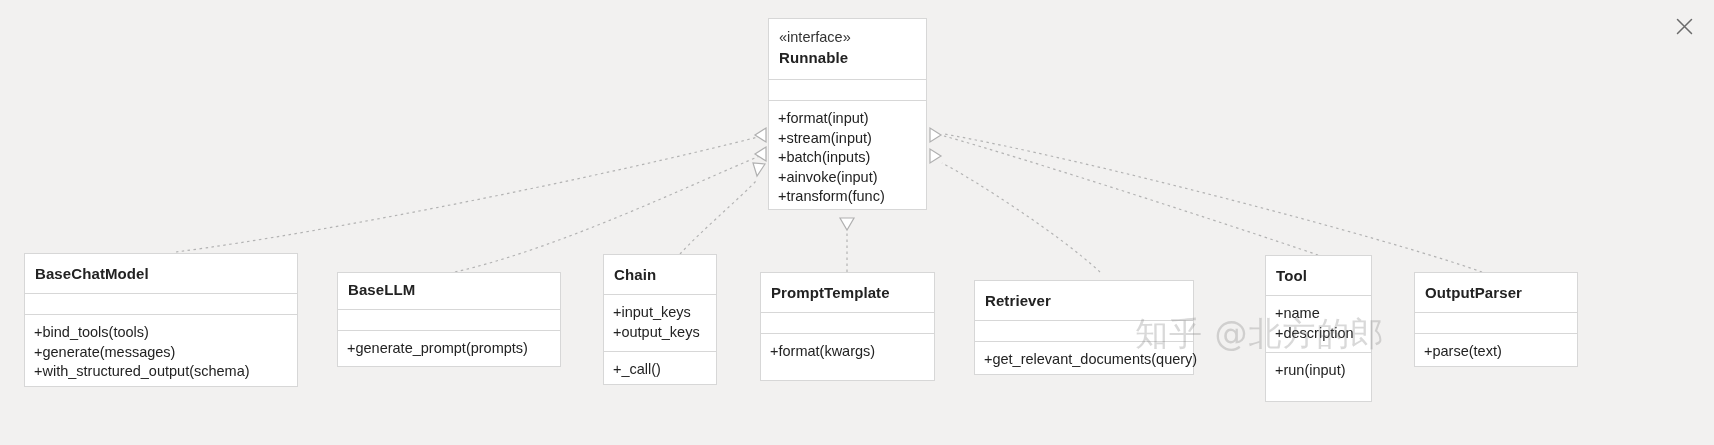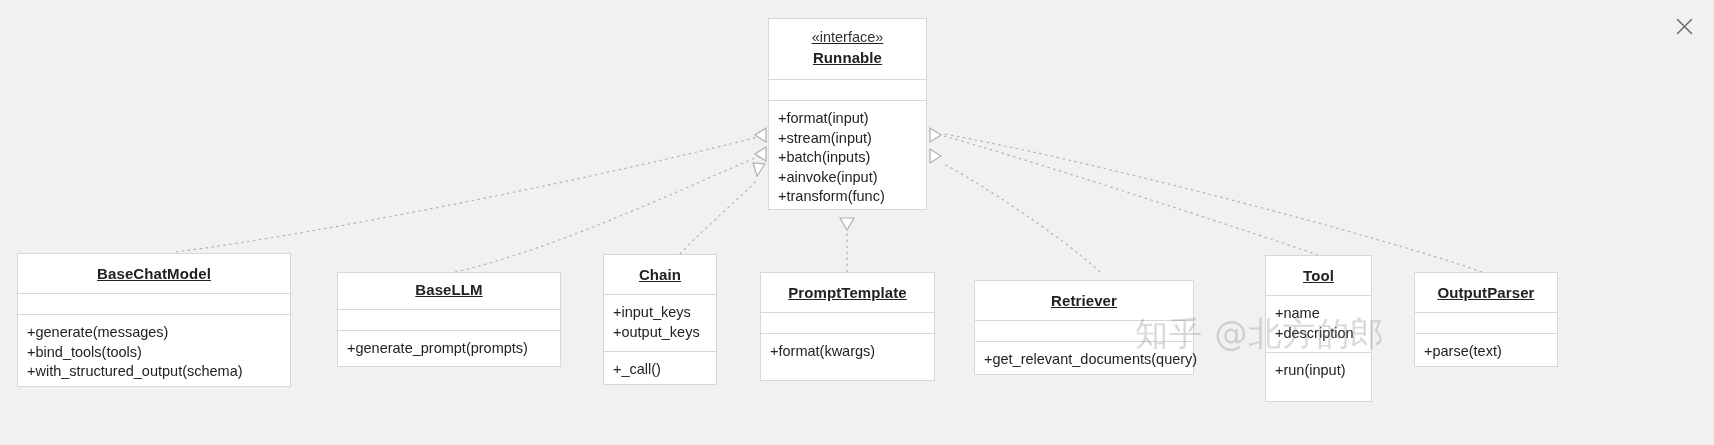--- a/index.html
+++ b/index.html
@@ -30,24 +30,22 @@
     pointer-events: none;
   }
   .uml-class {
     position: absolute;
     background: #ffffff;
     border: 1px solid #d7d7d7;
     box-sizing: border-box;
     color: #222222;
   }
   .uml-header {
-    text-align: center;
     padding: 9px 10px 11px 10px;
     box-sizing: border-box;
-    text-decoration: underline;
   }
   .uml-stereotype {
     font-size: 14.5px;
     color: #333333;
     line-height: 19px;
     display: block;
   }
   .uml-name {
     font-size: 15px;
     font-weight: bold;
@@ -143,30 +141,30 @@
     <div class="uml-sep"></div>
     <div class="uml-compartment">
       <div class="uml-member">+format(input)</div>
       <div class="uml-member">+stream(input)</div>
       <div class="uml-member">+batch(inputs)</div>
       <div class="uml-member">+ainvoke(input)</div>
       <div class="uml-member">+transform(func)</div>
     </div>
   </div>
 
-  <div class="uml-class" style="left:17px; top:253px; width:274px; height:134px;">
+  <div class="uml-class" style="left:24px; top:253px; width:274px; height:134px;">
     <div class="uml-header" style="padding-top:9px;padding-bottom:9px;">
       <span class="uml-name">BaseChatModel</span>
     </div>
     <div class="uml-sep"></div>
     <div class="uml-compartment empty"></div>
     <div class="uml-sep"></div>
     <div class="uml-compartment">
+      <div class="uml-member">+bind_tools(tools)</div>
       <div class="uml-member">+generate(messages)</div>
-      <div class="uml-member">+bind_tools(tools)</div>
       <div class="uml-member">+with_structured_output(schema)</div>
     </div>
   </div>
 
   <div class="uml-class" style="left:337px; top:272px; width:224px; height:95px;">
     <div class="uml-header" style="padding-top:6px;padding-bottom:9px;">
       <span class="uml-name">BaseLLM</span>
     </div>
     <div class="uml-sep"></div>
     <div class="uml-compartment empty"></div>
@@ -223,21 +221,21 @@
     <div class="uml-compartment">
       <div class="uml-member">+name</div>
       <div class="uml-member">+description</div>
     </div>
     <div class="uml-sep"></div>
     <div class="uml-compartment">
       <div class="uml-member">+run(input)</div>
     </div>
   </div>
 
-  <div class="uml-class" style="left:1414px; top:272px; width:144px; height:95px;">
+  <div class="uml-class" style="left:1414px; top:272px; width:164px; height:95px;">
     <div class="uml-header" style="padding-top:9px;padding-bottom:9px;">
       <span class="uml-name">OutputParser</span>
     </div>
     <div class="uml-sep"></div>
     <div class="uml-compartment empty"></div>
     <div class="uml-sep"></div>
     <div class="uml-compartment">
       <div class="uml-member">+parse(text)</div>
     </div>
   </div>

